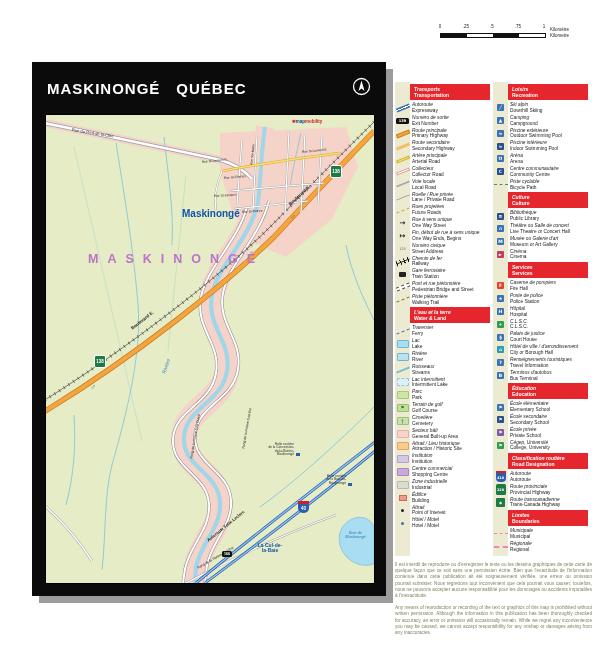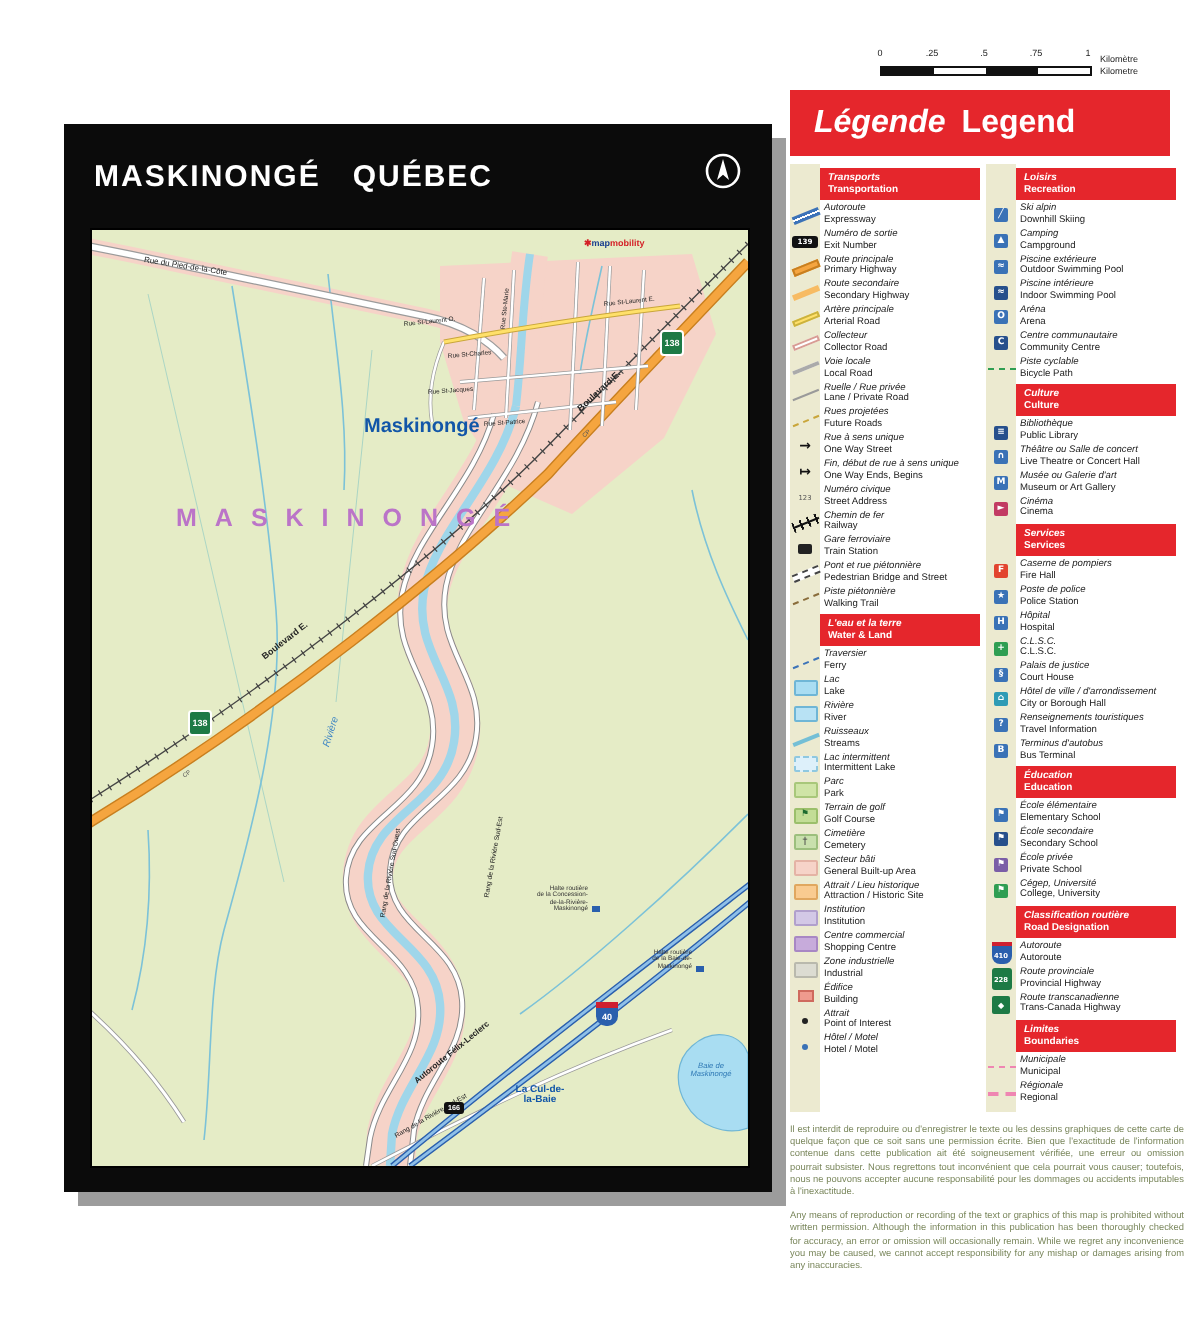--- a/index.html
+++ b/index.html
@@ -264,24 +264,20 @@
     <span class="tick" style="left:52px;">.5</span>
     <span class="tick" style="left:78px;">.75</span>
     <span class="tick" style="left:104px;">1</span>
     <div class="bar"></div>
     <div class="unit">
       <div>Kilomètre</div>
       <div>Kilometre</div>
     </div>
   </div>
 
-  <div class="legend-banner">
-    <span class="fr">Légende</span>
-    <span class="en">Legend</span>
-  </div>
 
   <div class="legend-body">
     <div class="legend-col" id="legend-col-0">
         <div class="lg-head">
           <span class="fr">Transports</span>
           <span class="en">Transportation</span>
         </div>
         <div class="lg-item">
           <span class="lg-cell">
             <span class="ic ic-expressway rot"></span>

